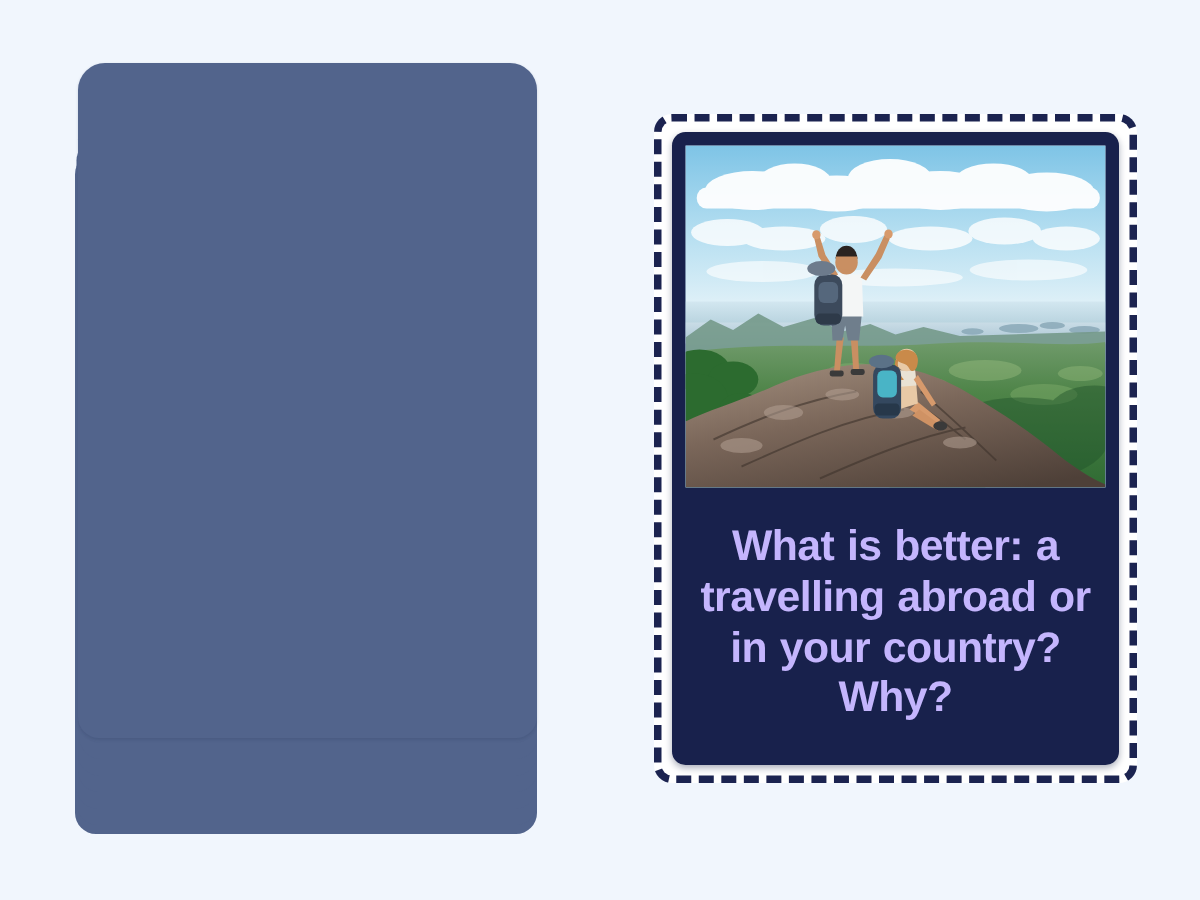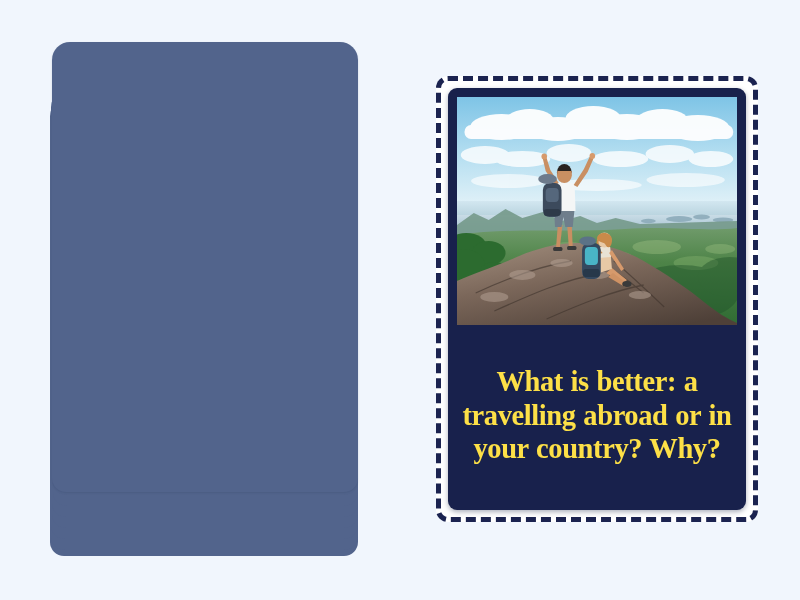--- a/index.html
+++ b/index.html
@@ -85,22 +85,22 @@
   }
   #card-photo svg { display: block; width: 100%; height: 100%; }
 
   
   #question-text {
     flex: 1 1 auto;
     display: flex;
     align-items: center;
     justify-content: center;
     text-align: center;
-    color: #fde047;
-    font-family: Liberation Serif, serif;
+    color: #c4b5fd;
+    font-family: Liberation Sans, sans-serif;
     font-weight: bold;
     font-size: 28.5px;
     line-height: 1.18;
     letter-spacing: -0.4px;
     padding: 6px 4px 10px 4px;
     box-sizing: border-box;
     word-spacing: 1px;
   }
 </style>
 </head>

